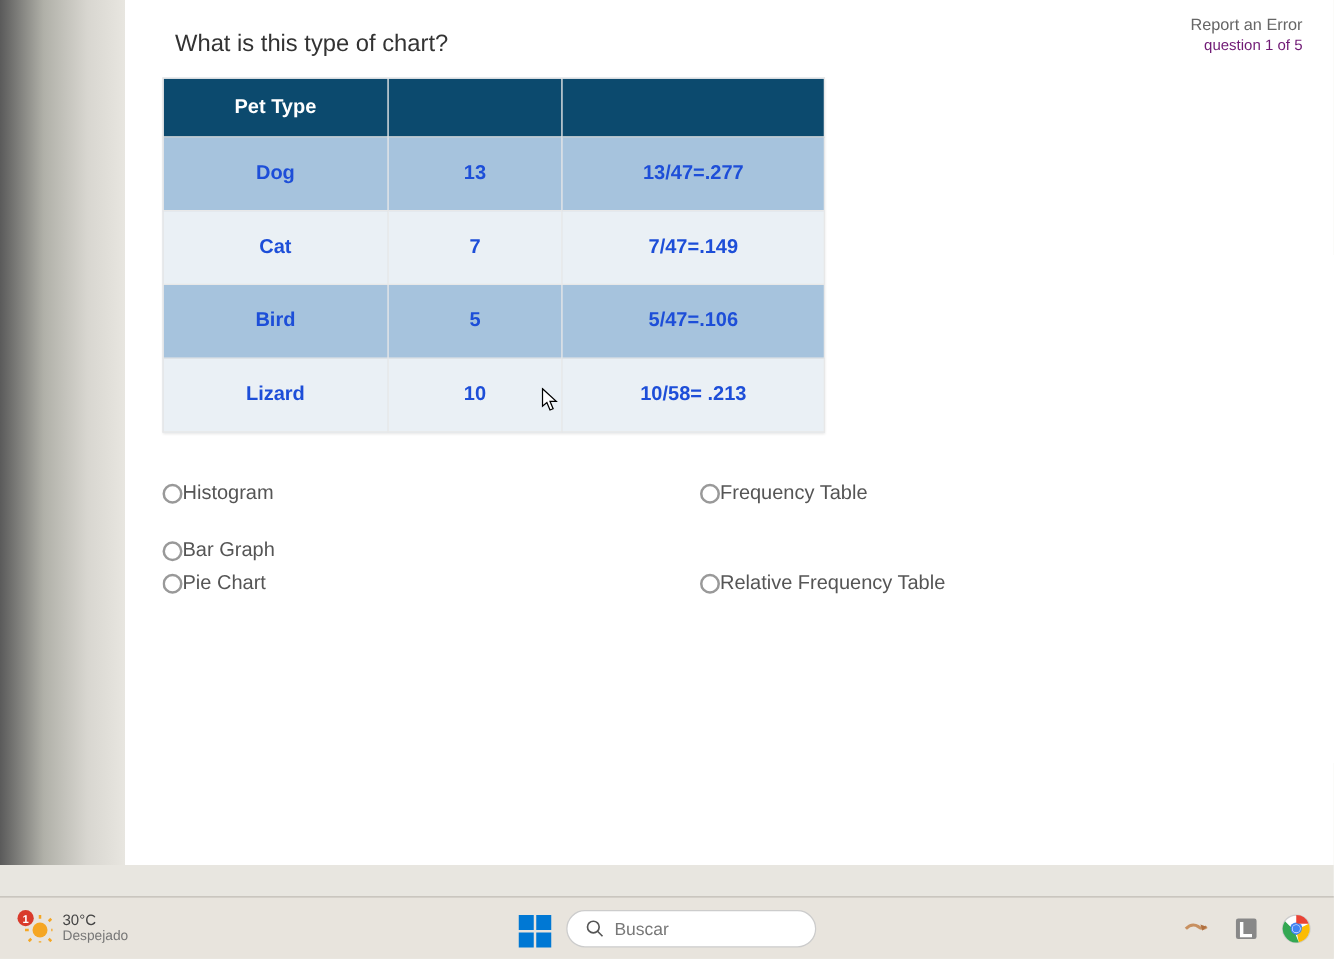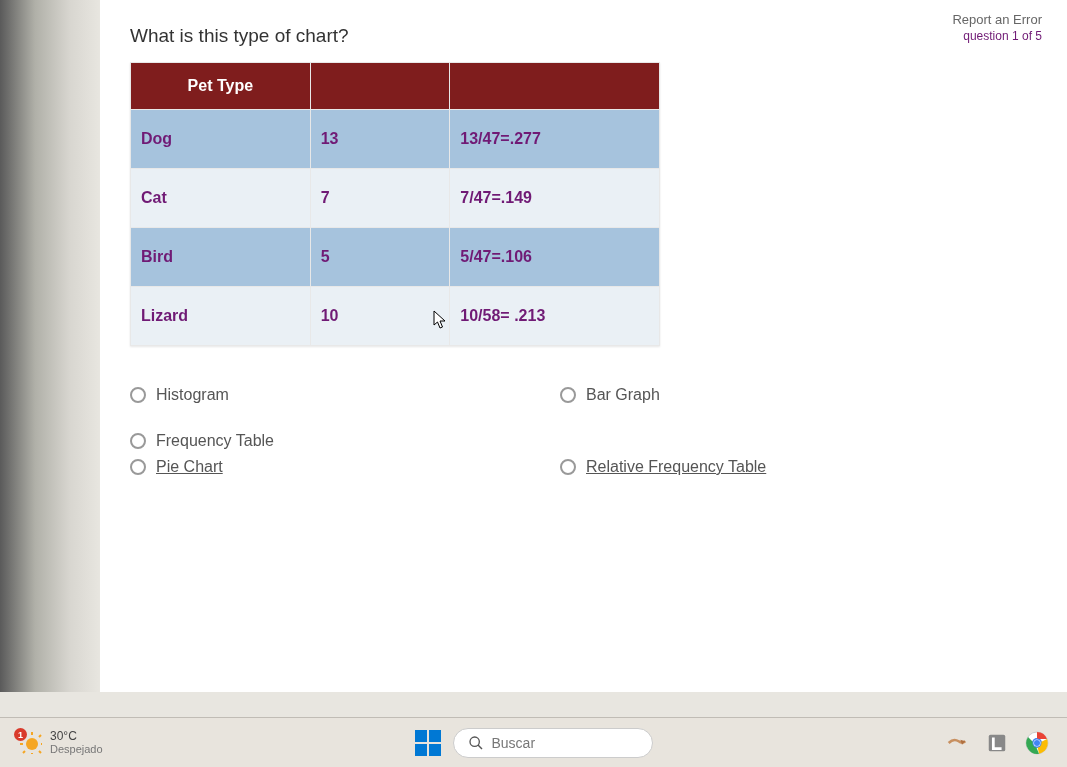--- a/index.html
+++ b/index.html
@@ -35,75 +35,76 @@
       font-size: 13px;
       color: #666;
     }
     .report-error { color: #666; margin-bottom: 2px; cursor: pointer; }
     .question-count { color: #701a75; font-size: 12px; }
     .question-title {
       font-size: 19px;
       color: #333;
       margin-bottom: 15px;
       font-weight: 400;
+      margin-left: 10px;
     }
     .data-table {
       border-collapse: collapse;
       width: 530px;
       background: #d9e2ea;
       box-shadow: 0 1px 2px rgba(0,0,0,0.1);
     }
     .data-table th {
-      background: #7f1d1d;
+      background: #0c4a6e;
       color: #fff;
       font-weight: 700;
       font-size: 16px;
       padding: 14px 10px;
       text-align: center;
       border: 1px solid #e8e8e8;
     }
     .data-table th:first-child { text-align: center; }
     .data-table td {
       padding: 20px 10px;
+      text-align: center;
       font-size: 16px;
       font-weight: 700;
-      color: #701a75;
+      color: #1d4ed8;
       border: 1px solid #e8e8e8;
     }
     .data-table tr.odd td { background: #a6c3dd; }
     .data-table tr.even td { background: #eaf0f5; }
     .col-type { width: 180px; }
     .col-count { width: 140px; }
     .col-freq { width: 210px; }
     .answers {
       margin-top: 40px;
       display: grid;
       grid-template-columns: 430px 430px;
       row-gap: 28px;
     }
     .answer-option {
       display: flex;
       align-items: center;
-      gap: 10px;
+      gap: 0;
       font-size: 16px;
       color: #555;
       cursor: pointer;
     }
     .radio-circle {
       width: 16px;
       height: 16px;
       border: 2px solid #999;
       border-radius: 50%;
       flex-shrink: 0;
     }
     .cutoff-row { margin-top: 8px; }
     .cutoff-row .answer-option { 
       overflow: hidden;
       height: 18px;
-      text-decoration: underline;
     }
     .taskbar {
       position: absolute;
       bottom: 0;
       left: 0;
       right: 0;
       height: 50px;
       background: #e8e4dd;
       border-top: 1px solid #c0bcb5;
       display: flex;
@@ -137,21 +138,21 @@
       font-weight: bold;
     }
     .weather-text { font-size: 12px; line-height: 1.2; color: #444; }
     .weather-temp { font-weight: 500; }
     .weather-desc { color: #777; font-size: 11px; }
     .taskbar-center {
       position: absolute;
       left: 50%;
       transform: translateX(-50%);
       display: flex;
-      align-items: center;
+      align-items: flex-end;
       gap: 12px;
     }
     .win-logo {
       width: 26px;
       height: 26px;
       display: grid;
       grid-template-columns: 1fr 1fr;
       grid-template-rows: 1fr 1fr;
       gap: 2px;
       cursor: pointer;
@@ -234,25 +235,25 @@
     </tbody>
   </table>
 
   <div class="answers">
     <div class="answer-option">
       <span class="radio-circle"></span>
       <span>Histogram</span>
     </div>
     <div class="answer-option">
       <span class="radio-circle"></span>
+      <span>Frequency Table</span>
+    </div>
+    <div class="answer-option">
+      <span class="radio-circle"></span>
       <span>Bar Graph</span>
-    </div>
-    <div class="answer-option">
-      <span class="radio-circle"></span>
-      <span>Frequency Table</span>
     </div>
     <div></div>
   </div>
   <div class="answers cutoff-row">
     <div class="answer-option">
       <span class="radio-circle"></span>
       <span>Pie Chart</span>
     </div>
     <div class="answer-option">
       <span class="radio-circle"></span>

